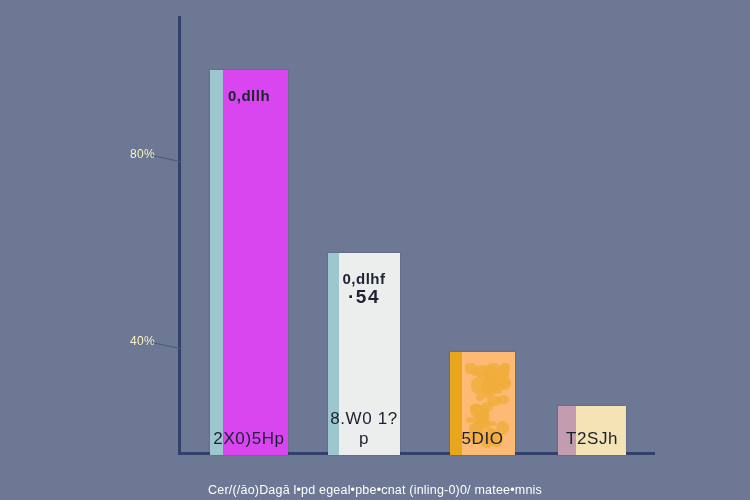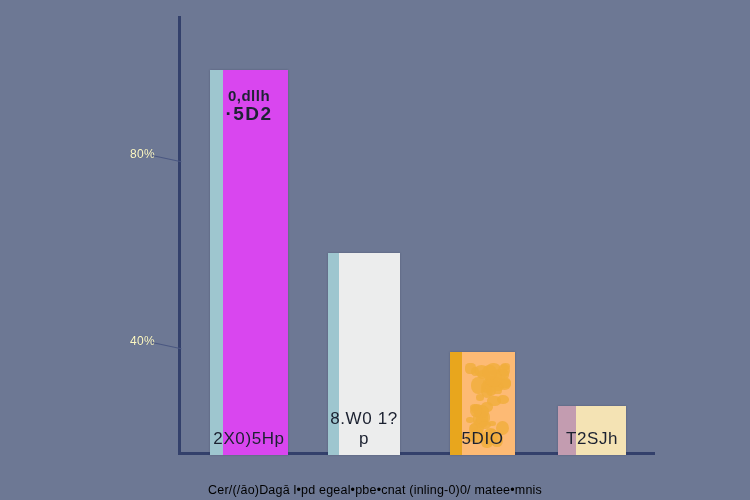--- a/index.html
+++ b/index.html
@@ -103,21 +103,21 @@
     pointer-events: none;
   }
 
   
   #footer-caption {
     position: absolute;
     left: 0;
     right: 0;
     bottom: 3px;
     text-align: center;
-    color: #000000;
+    color: #ffffff;
     font-size: 12.5px;
     letter-spacing: 0.2px;
     filter: blur(0.55px);
     white-space: nowrap;
   }
 
   
   .speckles { position: absolute; inset: 0; }
   .speckle {
     position: absolute;
@@ -137,25 +137,26 @@
   <div id="yticks-layer">
       <div class="ytick" style="left: 130px; top: 147px;">80%</div>
       <div class="ytick-leader" style="left: 152px; top: 155px; width: 30px; transform: rotate(12deg);"></div>
       <div class="ytick" style="left: 130px; top: 334px;">40%</div>
       <div class="ytick-leader" style="left: 152px; top: 342px; width: 30px; transform: rotate(12deg);"></div>
     </div>
 
   <div id="bars-layer">
       <div class="bar" style="left: 210px; width: 78px; height: 385px; bottom: 45px; background: #d946ef;">
         <div class="bar-edge" style="width: 13px; background: rgb(158, 198, 207);"></div>
-        <div class="bar-value" style="top: 18px;"><span>0,dllh</span><span class="v2">·5D2</span></div>
+        <div class="bar-value" style="top: 18px;"><span>0,dllh</span></div>
         <div class="bar-caption">2X0)5Hp</div>
       </div>
       <div class="bar" style="left: 328px; width: 72px; height: 202px; bottom: 45px; background: rgb(236, 237, 237);">
         <div class="bar-edge" style="width: 11px; background: rgb(158, 198, 207);"></div>
+        <div class="bar-value" style="top: 18px;"><span>0,dlhf</span><span class="v2">·54</span></div>
         <div class="bar-caption">8.W0 1?p</div>
       </div>
       <div class="bar" style="left: 450px; width: 65px; height: 103px; bottom: 45px; background: #fdba74;">
         <div class="bar-edge" style="width: 12px; background: rgb(232, 166, 29);"></div>
         <div class="speckles">
           <div class="speckle" style="width: 12.3735px; height: 10.5129px; left: 34.0648px; top: 82.0061px; border-radius: 53.4437%;"></div>
           <div class="speckle" style="width: 11.7628px; height: 13.3502px; left: 47.8671px; top: 11.7411px; border-radius: 59.9475%;"></div>
           <div class="speckle" style="width: 8.8867px; height: 7.07984px; left: 50.7321px; top: 10.5456px; border-radius: 47.6813%;"></div>
           <div class="speckle" style="width: 7.27228px; height: 5.35238px; left: 38.9263px; top: 77.149px; border-radius: 56.1916%;"></div>
           <div class="speckle" style="width: 13.671px; height: 10.0052px; left: 36.8704px; top: 44.1888px; border-radius: 44.078%;"></div>

